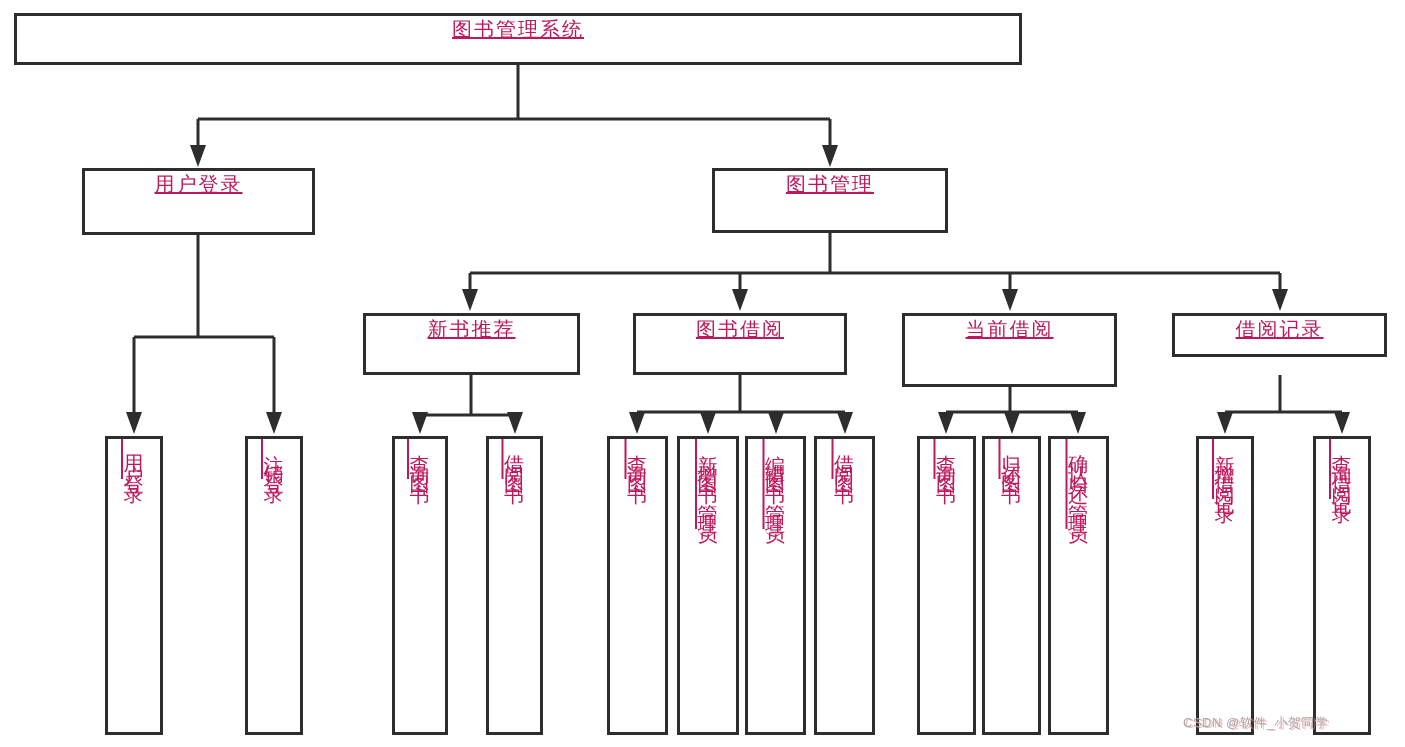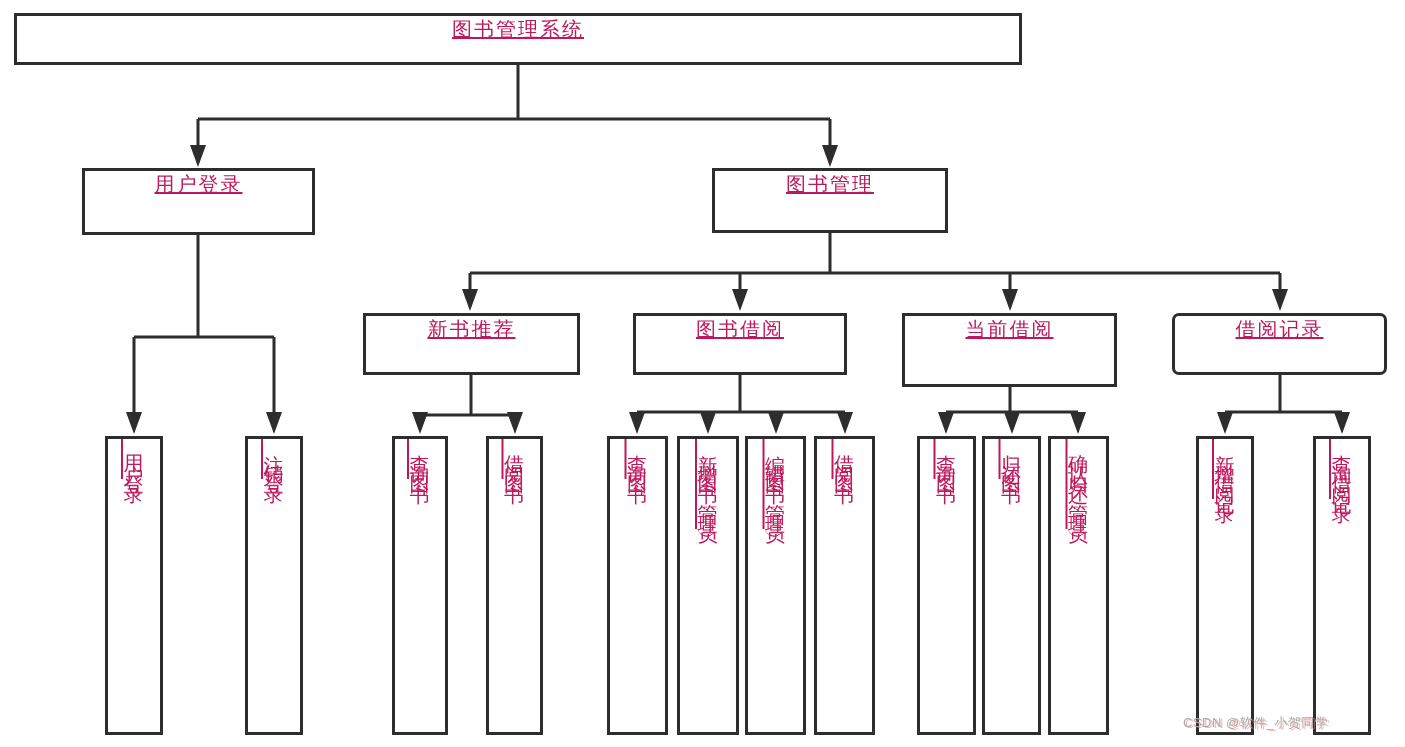--- a/index.html
+++ b/index.html
@@ -141,21 +141,21 @@
 
   <div class="box h" style="left:633px; top:313px; width:214px; height:62px;">
     <span>图书借阅</span>
   </div>
   <div class="box h" style="left:363px; top:313px; width:217px; height:62px;">
     <span>新书推荐</span>
   </div>
   <div class="box h" style="left:902px; top:313px; width:215px; height:74px;">
     <span>当前借阅</span>
   </div>
-  <div class="box h" style="left:1172px; top:313px; width:215px; height:62px;border-radius:7px;">
+  <div class="box h" style="left:1172px; top:313px; width:215px; height:44px;">
     <span>借阅记录</span>
   </div>
 
   <div class="box v" style="left:105px; top:436px; width:58px; height:299px;">
     <span>用户登录</span>
   </div>
   <div class="box v" style="left:245px; top:436px; width:58px; height:299px;">
     <span>注销登录</span>
   </div>
 

